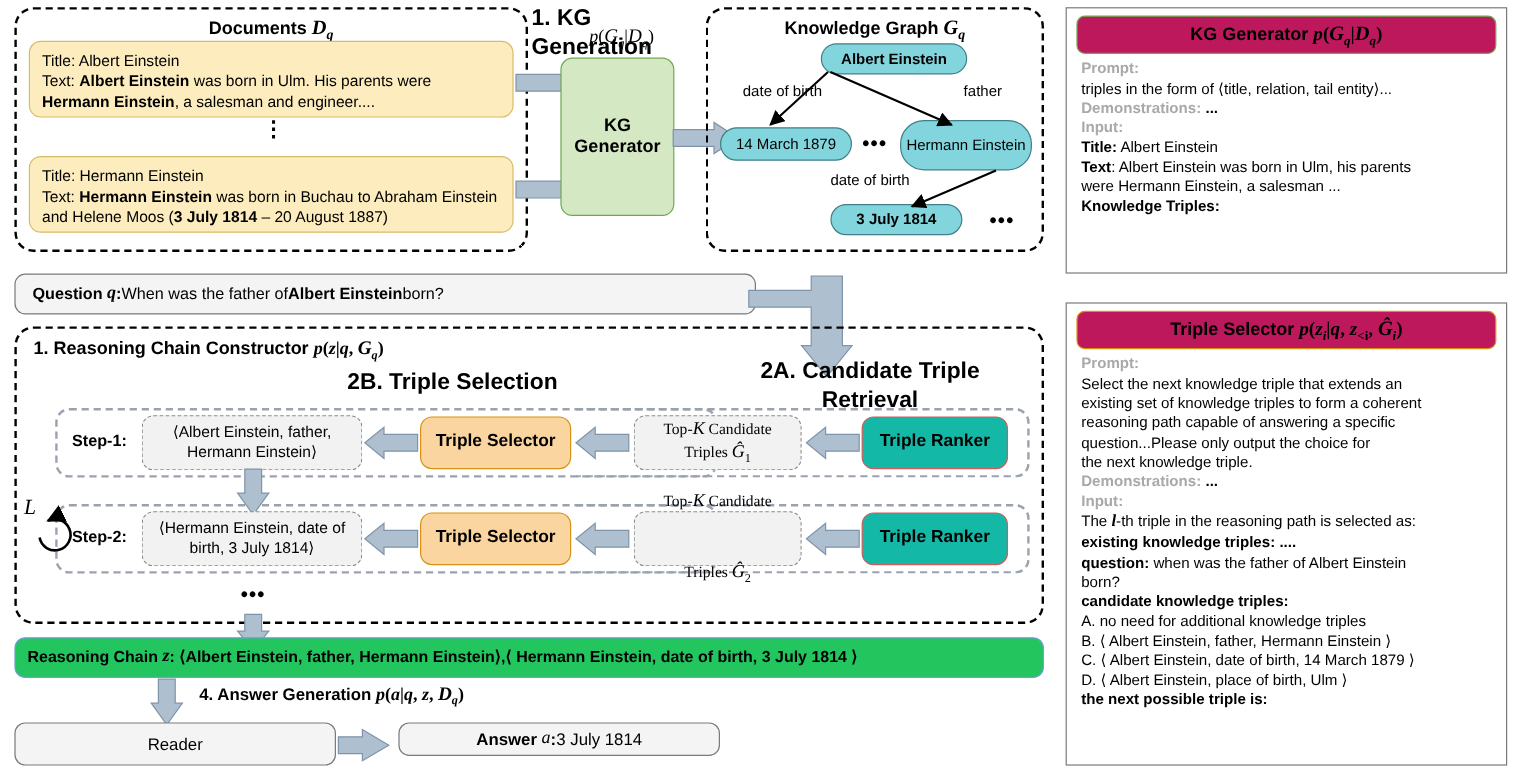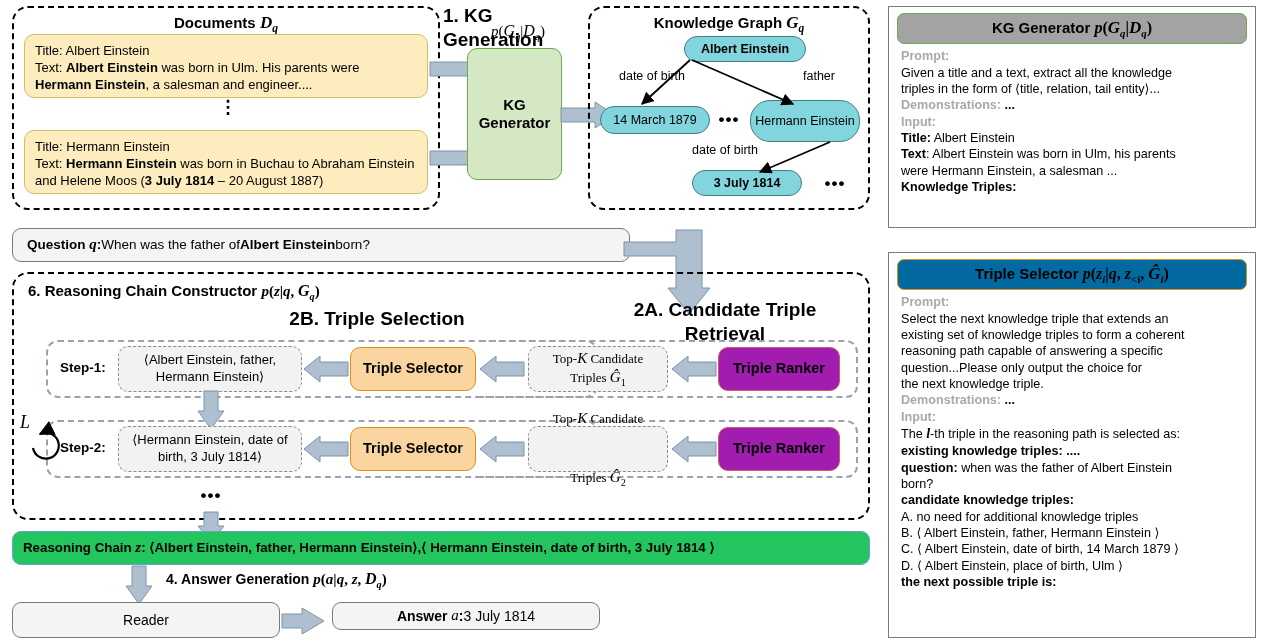--- a/index.html
+++ b/index.html
@@ -30,21 +30,21 @@
     padding:7px 10px; line-height:1.32; font-size:13px;
   }
   
   .mod {
     display:flex; align-items:center; justify-content:center;
     text-align:center; font-weight:bold; border-radius:10px;
     line-height:1.2;
   }
   .mod-green { background:#d4e8c4; border:1.6px solid #6fa84f; }
   .mod-orange{ background:#fbd5a0; border:1.6px solid #d99214; }
-  .mod-red   { background:#a21caf; border:1.6px solid #d05d5d;align-items:center; }
+  .mod-red   { background:#14b8a6; border:1.6px solid #d05d5d;align-items:center; }
 
   
   .kg-node {
     background:#83d5dd; border:1.4px solid #3f7f87; border-radius:20px;
     display:flex; align-items:center; justify-content:center;
     text-align:center; line-height:1.12; font-size:12.5px;
   }
   .kg-node.bold { font-weight:bold; }
 
   
@@ -64,22 +64,22 @@
 
   
   .sect-title { font-weight:bold; font-size:19px; text-align:center; line-height:1.25; }
 
   
   .card { border:1.4px solid #7a7a7a; background:#fff; }
   .card-hd {
     text-align:center; font-weight:bold; font-size:15px;
     border-radius:7px; padding:4px 0; margin:6px 8px 4px 8px;
   }
-  .card-hd.green { background:#a3a3a3; border:1.5px solid #6fa84f; }
-  .card-hd.orange{ background:#0369a1; border:1.5px solid #d99214; }
+  .card-hd.green { background:#be185d; border:1.5px solid #6fa84f; }
+  .card-hd.orange{ background:#be185d; border:1.5px solid #d99214; }
   .card-body { padding:0 10px 6px 12px; font-size:12.6px; line-height:1.30; }
   .lbl-gray { color:#a9a9a9; font-weight:bold; }
 
   .ellipsis-v { font-weight:bold; font-size:18px; letter-spacing:0; }
   .dots { font-weight:bold; font-size:17px; letter-spacing:1px; }
   svg { overflow:visible; }
 </style>
 </head>
 <body>
 
@@ -209,21 +209,21 @@
     <span> born?</span>
 </div>
 
 <svg class="abs" style="left:624px;top:230px;width:120px;height:90px;">
   <path d="M0,12 L52,12 L52,0 L78,0 L78,58 L86,58 L65,84 L44,58 L52,58 L52,26 L0,26 Z" fill="#aebfcf" stroke="#7f94a8" stroke-width="1"></path>
 </svg>
 
 <div class="abs dashed-black" style="left:12px;top:272px;width:858px;height:248px;"></div>
 
 <div class="abs" style="left:28px;top:282px;font-weight:bold;font-size:15px;">
-  <span>6. Reasoning Chain Constructor</span>
+  <span>1. Reasoning Chain Constructor</span>
   <span style="font-size:15px;"><span class="mi">p</span><span class="mi-up">(</span><span class="mi">z</span><span class="mi-up">|</span><span class="mi">q</span><span class="mi-up">,&nbsp;</span><span class="cal" style="font-size:16px;">G</span><sub class="mi">q</sub><span class="mi-up">)</span></span>
 </div>
 
 <div class="abs sect-title" style="left:262px;top:307px;width:230px;">
   <span>2B. Triple Selection</span>
 </div>
 <div class="abs sect-title" style="left:620px;top:298px;width:210px;">
   <div>2A. Candidate Triple</div>
   <div>Retrieval</div>
 </div>
@@ -362,21 +362,20 @@
     <span> 3 July 1814</span>
 </div>
 
 <div class="abs card" style="left:888px;top:6px;width:368px;height:222px;">
   <div class="card-hd green">
     <span>KG Generator</span>
     <span style="font-size:16px;"><span class="mi">p</span><span class="mi-up">(</span><span class="cal" style="font-size:17px;">G</span><sub class="mi">q</sub><span class="mi-up">|</span><span class="cal" style="font-size:17px;">D</span><sub class="mi">q</sub><span class="mi-up">)</span></span>
   </div>
   <div class="card-body">
     <div class="lbl-gray">Prompt:</div>
-    <div>Given a title and a text, extract all the knowledge</div>
     <div>
       <span>triples in the form of </span><span>⟨title, relation, tail entity⟩</span><span>...</span>
     </div>
     <div>
       <span class="lbl-gray">Demonstrations:</span>
       <span class="b">...</span>
     </div>
     <div class="lbl-gray">Input:</div>
     <div>
       <span class="b">Title:</span><span> Albert Einstein</span>

